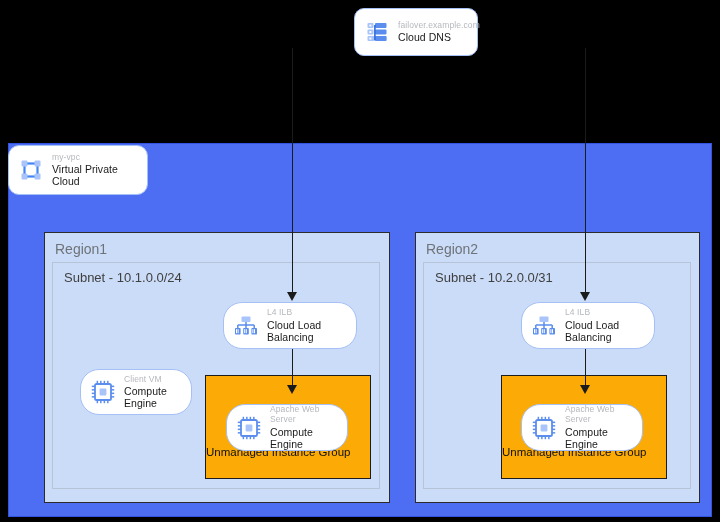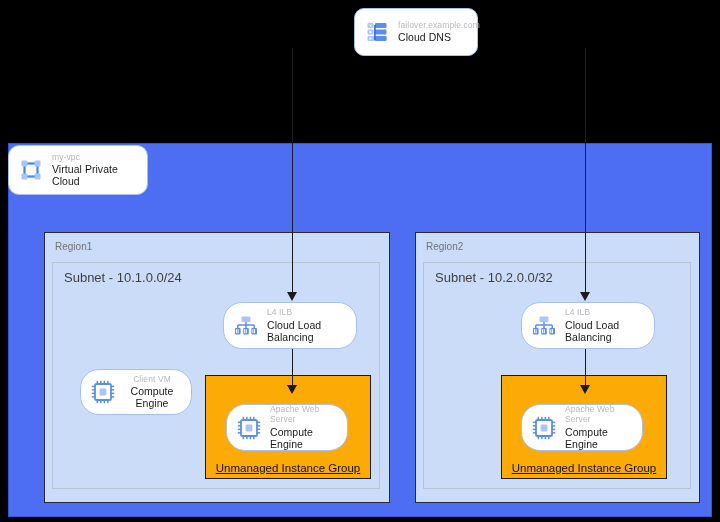--- a/index.html
+++ b/index.html
@@ -22,43 +22,43 @@
   #dns-card{left:354px;top:8px;width:124px;height:48px;border-radius:10px;}
 
   
   #vpc{position:absolute;left:8px;top:143px;width:704px;height:374px;
        background:#4d6ef2;border:1px solid #3355e0;box-sizing:border-box;}
   #vpc-card{left:8px;top:145px;width:140px;height:50px;border-radius:11px;z-index:6;}
 
   
   .region{position:absolute;background:#cbdcf8;border:1.5px solid #2b2b2b;
           box-sizing:border-box;}
-  .region-label{position:absolute;left:10px;top:8px;font-size:10px;color:#6f7378;}
+  .region-label{position:absolute;left:10px;top:8px;font-size:14px;color:#6f7378;}
   #region1{left:44px;top:232px;width:346px;height:271px;}
   #region2{left:415px;top:232px;width:285px;height:271px;}
 
   
   .subnet{position:absolute;background:#cbdcf8;border:1px solid #b7c3d6;
           box-sizing:border-box;}
   .subnet-label{position:absolute;left:11px;top:7px;font-size:13px;color:#404040;}
   #subnet1{left:52px;top:262px;width:328px;height:227px;}
   #subnet2{left:423px;top:262px;width:268px;height:227px;}
 
   
   .uig{position:absolute;background:#fcab06;border:1.6px solid #1c1c1c;
        box-sizing:border-box;}
-  .uig-label{position:absolute;left:0;right:0;bottom:4px;text-align:center;
-             font-size:11.5px;color:#101010;text-decoration:underline;}
+  .uig-label{position:absolute;left:0;right:0;bottom:20px;
+             font-size:11.5px;color:#101010;}
   #uig1{left:205px;top:375px;width:166px;height:104px;}
   #uig2{left:501px;top:375px;width:166px;height:104px;}
 
   
   #lb1{left:223px;top:302px;width:134px;height:47px;}
   #lb2{left:521px;top:302px;width:134px;height:47px;}
-  #vm1{left:80px;top:369px;width:112px;height:46px;text-align:center;}
+  #vm1{left:80px;top:369px;width:112px;height:46px;}
   #web1{left:226px;top:404px;width:122px;height:47px;}
   #web2{left:521px;top:404px;width:122px;height:47px;}
 
   
   .conn{position:absolute;background:#1b1b1b;width:1.4px;z-index:3;}
   .arrowhead{position:absolute;width:0;height:0;border-left:5.5px solid transparent;
              border-right:5.5px solid transparent;border-top:9px solid #1b1b1b;z-index:4;}
 
   svg{display:block;}
 </style>
@@ -85,21 +85,21 @@
     <div class="region-label">Region1</div>
   </div>
   <div class="subnet" id="subnet1">
     <div class="subnet-label">Subnet - 10.1.0.0/24</div>
   </div>
 
   <div class="region" id="region2">
     <div class="region-label">Region2</div>
   </div>
   <div class="subnet" id="subnet2">
-    <div class="subnet-label">Subnet - 10.2.0.0/32</div>
+    <div class="subnet-label">Subnet - 10.2.0.0/31</div>
   </div>
 
   <div class="uig" id="uig1">
     <div class="uig-label">Unmanaged Instance Group</div>
   </div>
   <div class="uig" id="uig2">
     <div class="uig-label">Unmanaged Instance Group</div>
   </div>
 
   <div class="card" id="vpc-card">

